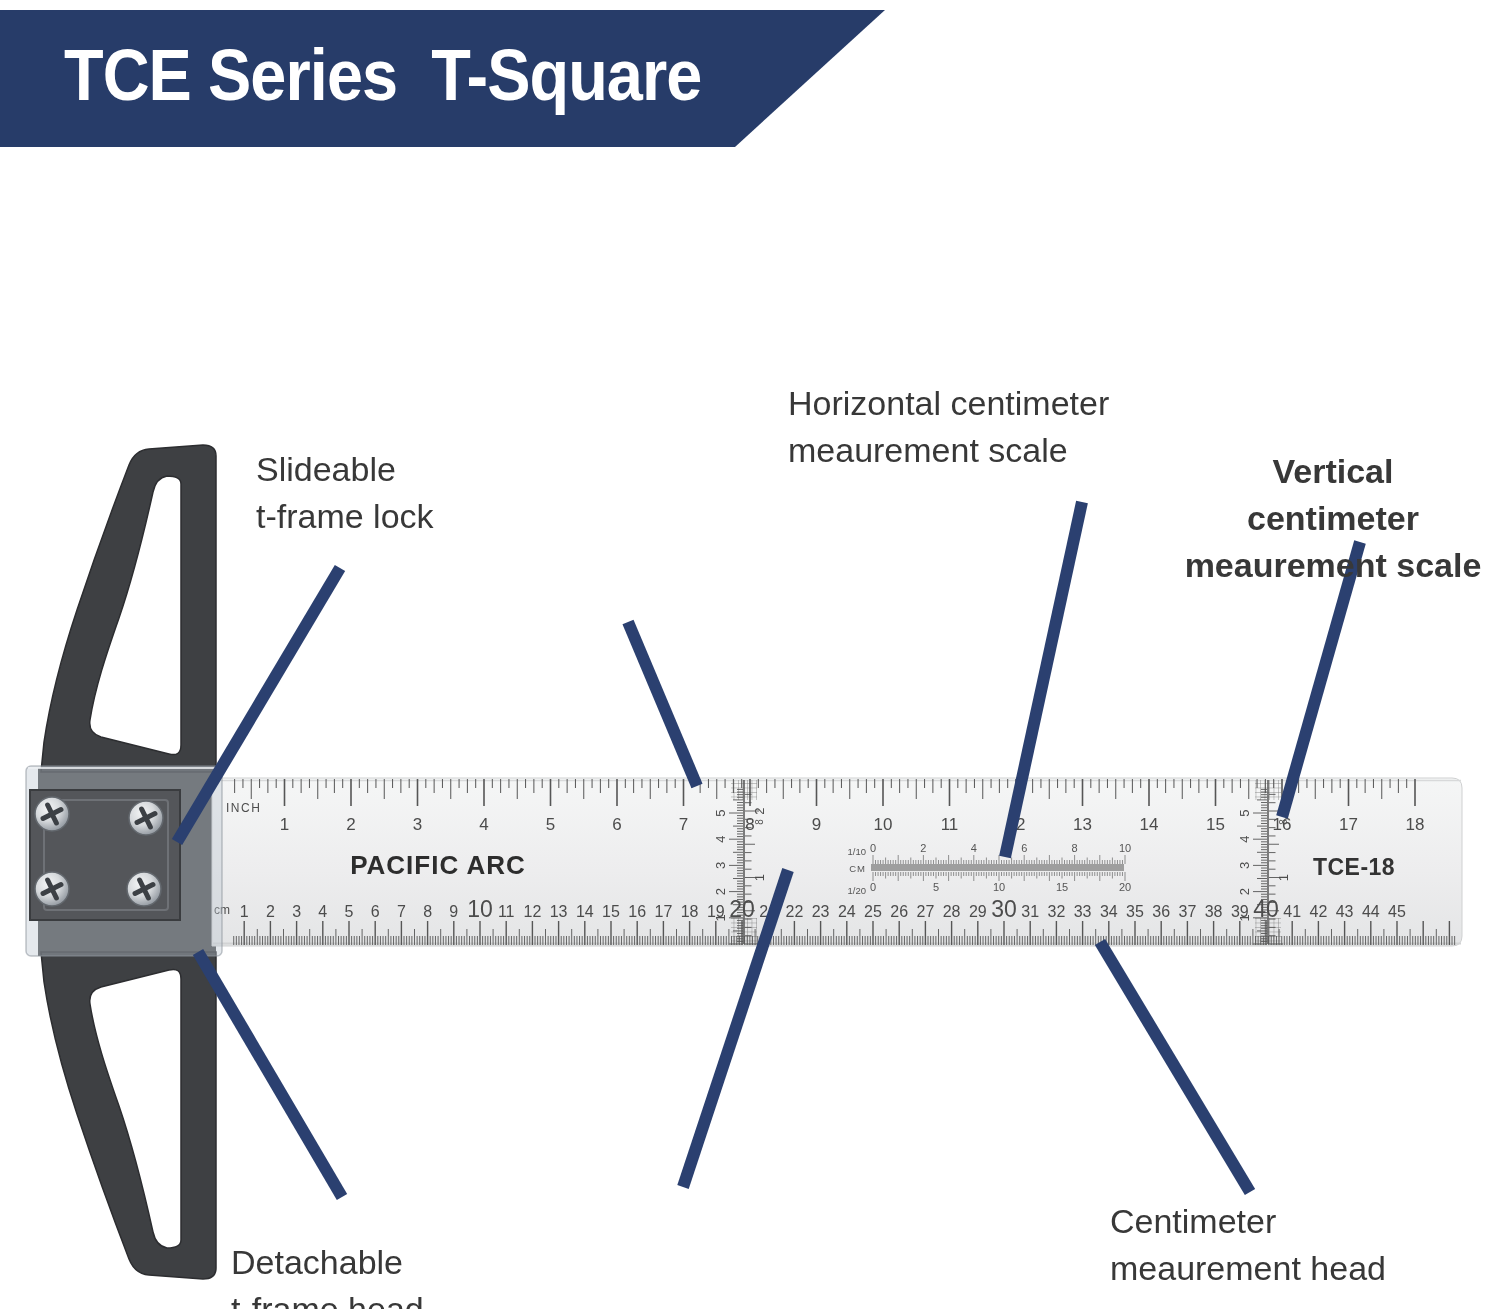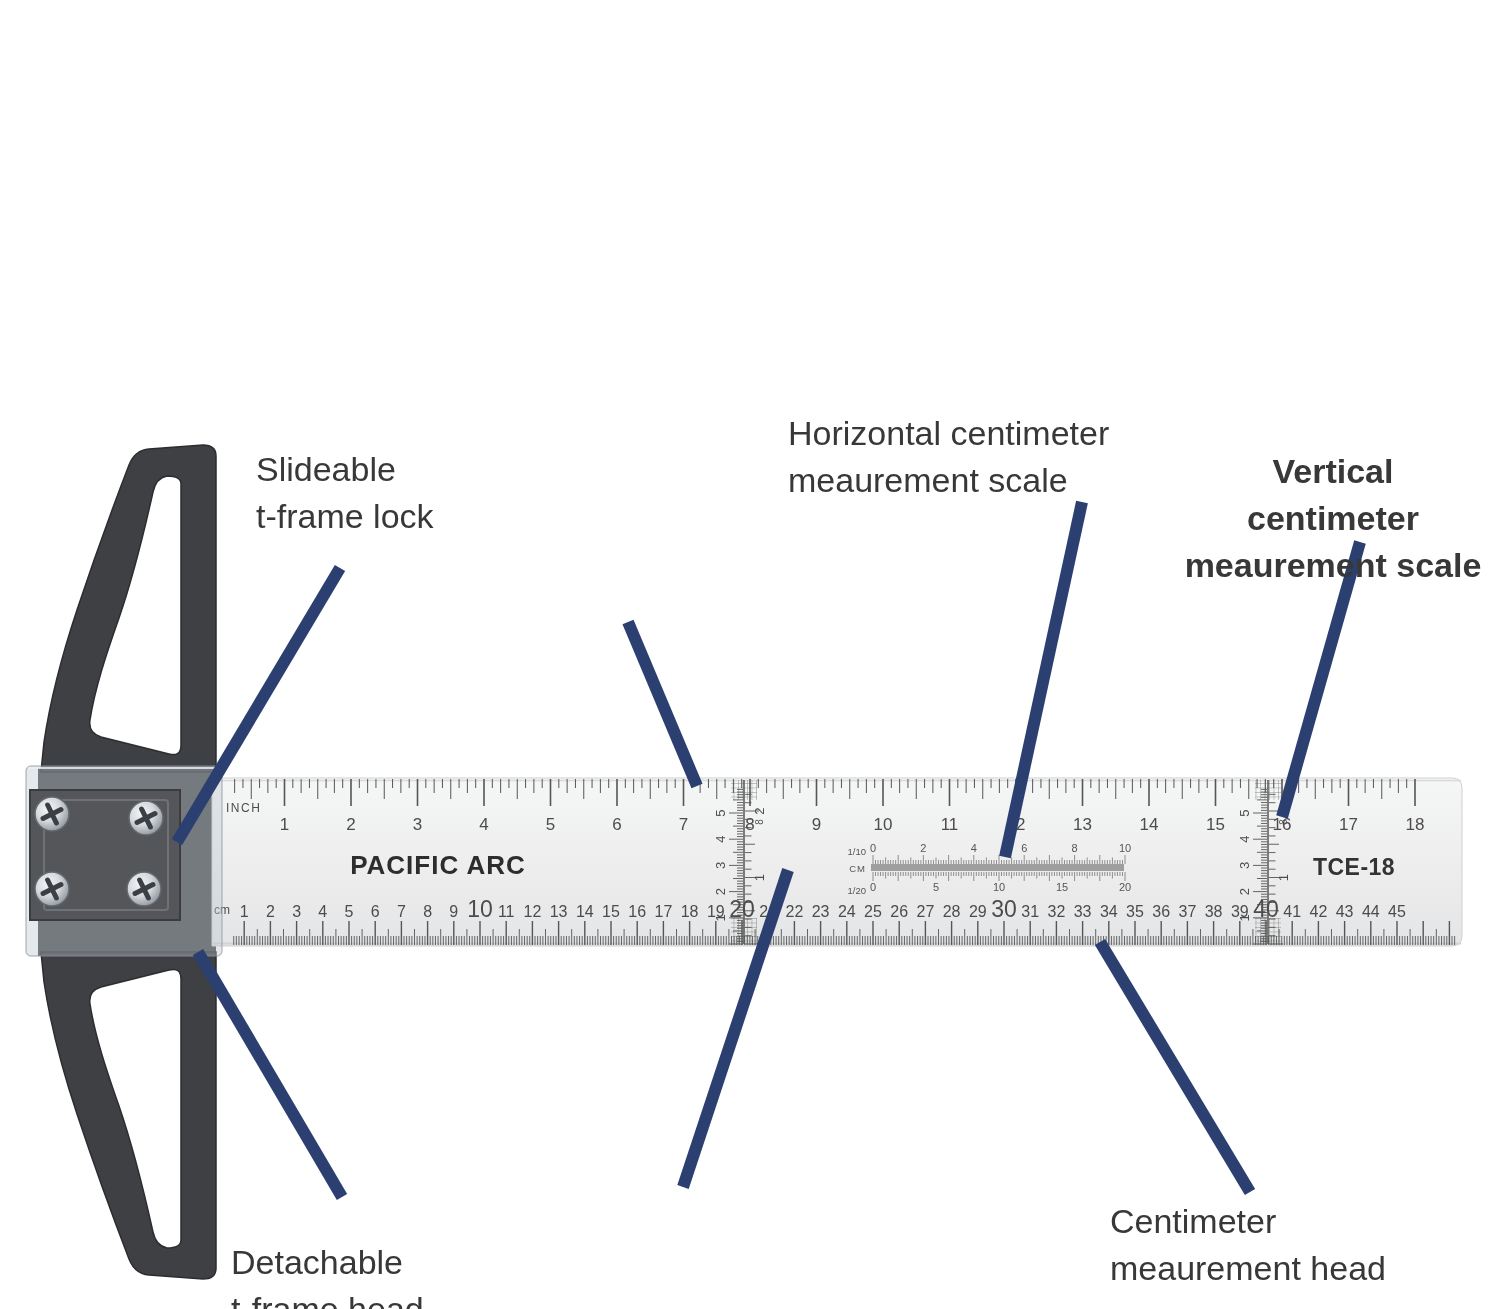--- a/index.html
+++ b/index.html
@@ -9,32 +9,35 @@
   #banner{position:absolute;left:0;top:0;width:1500px;height:160px;
           clip-path:polygon(0 10px,885px 10px,735px 147px,0 147px);
           background:#273c69;}
   #banner-title{position:absolute;left:64px;top:34px;color:#ffffff;font-size:72px;
           font-weight:800;white-space:pre;letter-spacing:-1px;display:inline-block;
           transform:scaleX(.9);transform-origin:left center;}
   
   .lbl{position:absolute;color:#383838;font-size:34px;line-height:47px;white-space:pre-line;}
   #lbl-slideable{left:256px;top:446px;}
   #lbl-inch{left:531px;top:544px;}
-  #lbl-horizontal{left:788px;top:410px;}
+  #lbl-horizontal{left:788px;top:380px;}
   #lbl-vertical{left:1183px;top:448px;width:300px;text-align:center;font-weight:bold;}
   #lbl-acrylic{left:565px;top:1196px;}
   #lbl-detachable{left:231px;top:1239px;}
   #lbl-centimeter{left:1110px;top:1198px;}
   #tsq{position:absolute;left:0;top:0;}
 </style>
 </head>
 <body>
 
 <div id="canvas">
 
+  <div id="banner">
+    <span id="banner-title">TCE Series  T-Square</span>
+  </div>
 
   <svg id="tsq" width="1500" height="1309" viewBox="0 0 1500 1309">
     <defs>
       <linearGradient id="bladeGrad" x1="0" y1="0" x2="0" y2="1">
         <stop offset="0" stop-color="#f5f6f6"></stop>
         <stop offset="0.55" stop-color="#ededee"></stop>
         <stop offset="1" stop-color="#e4e5e6"></stop>
       </linearGradient>
       <radialGradient id="screwGrad" cx="0.38" cy="0.35" r="0.8">
         <stop offset="0" stop-color="#f4f5f6"></stop>

